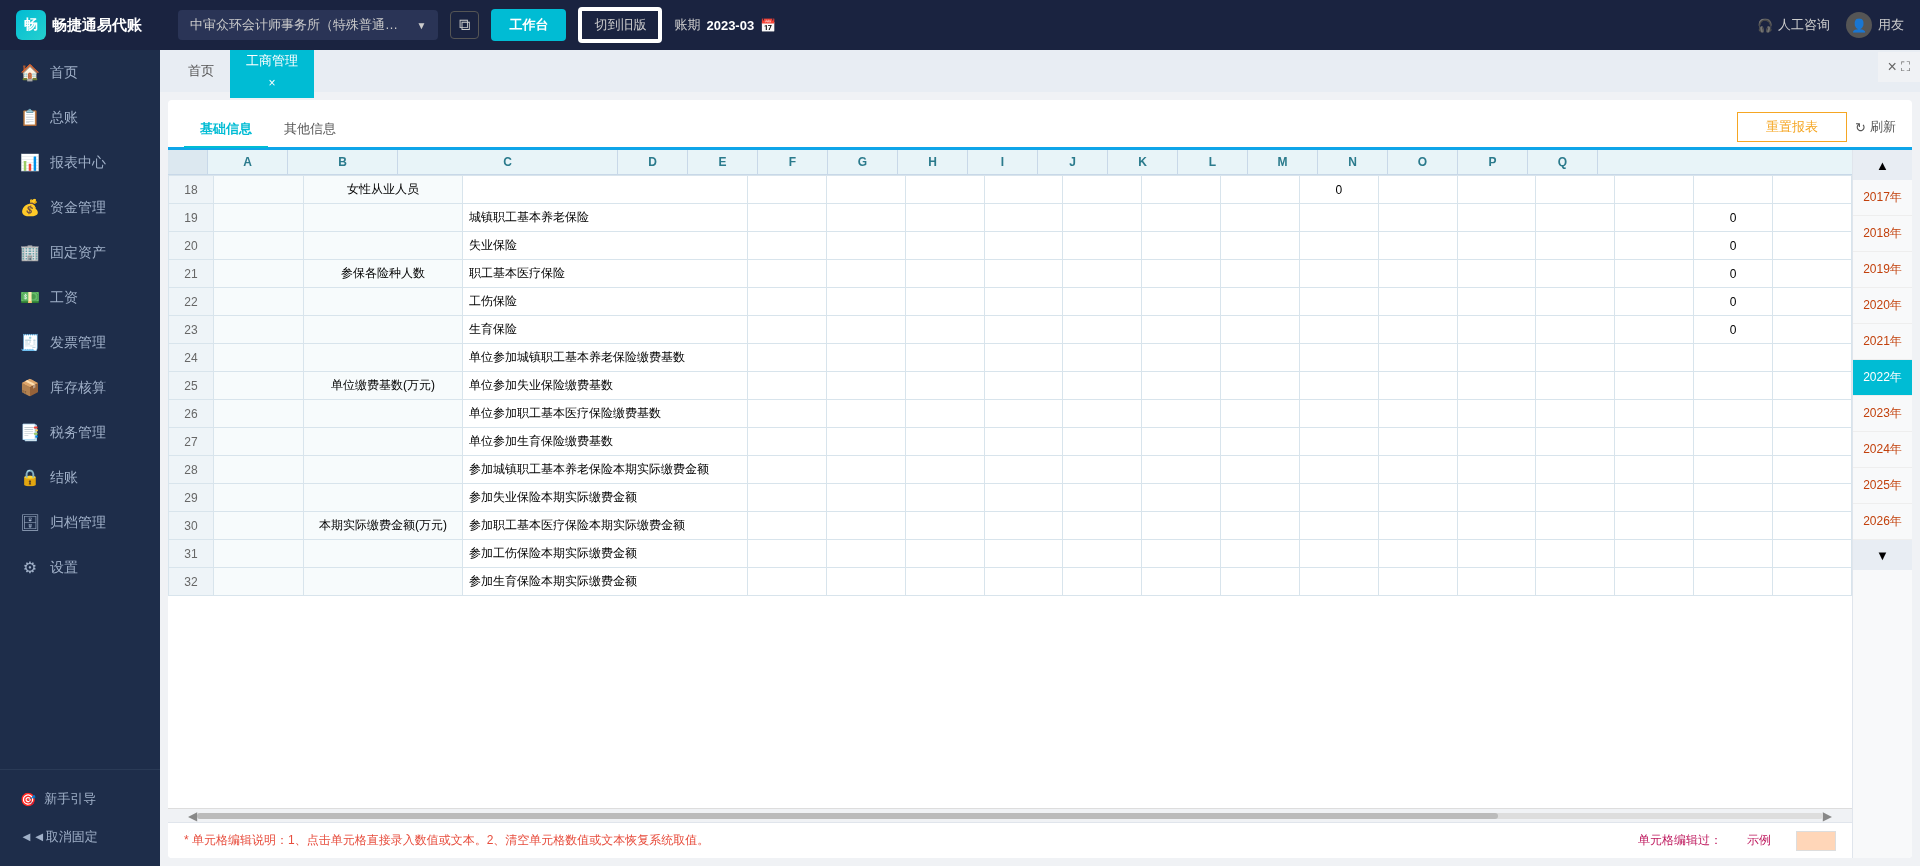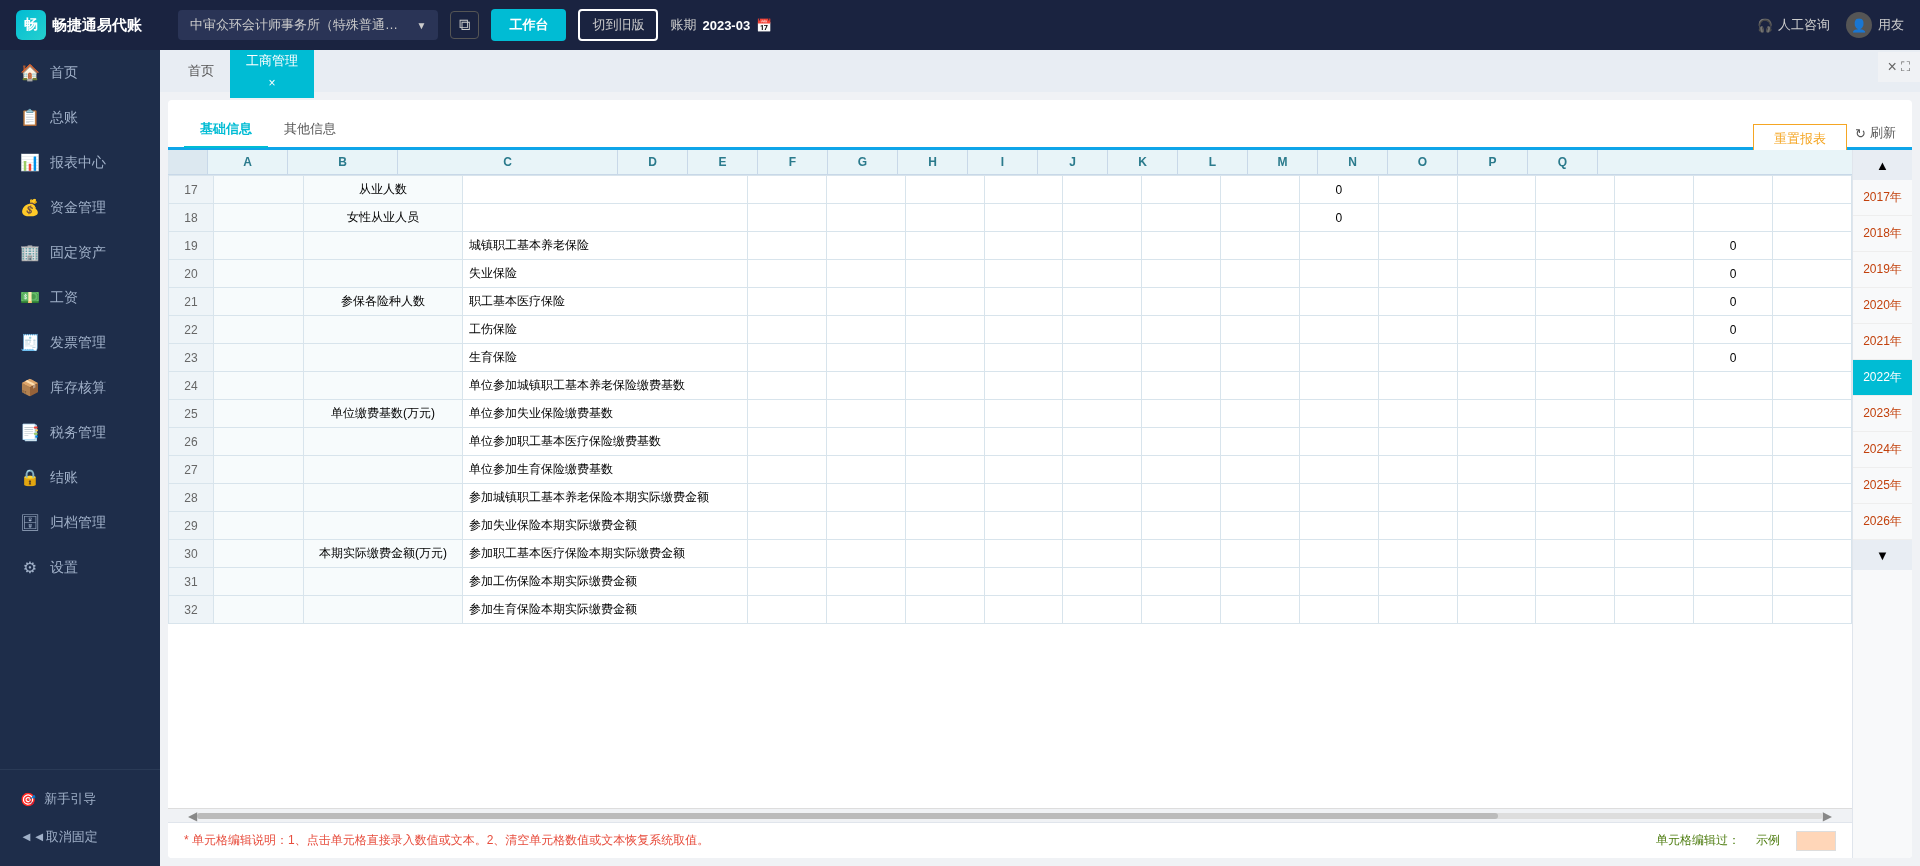--- a/index.html
+++ b/index.html
@@ -40,21 +40,21 @@
     .company-selector span { font-size: 13px; white-space: nowrap; overflow: hidden; text-overflow: ellipsis; }
     .header-btn {
       background: transparent; border: 1px solid #555; border-radius: 4px;
       color: #ccc; padding: 5px 10px; cursor: pointer; font-size: 13px;
     }
     .workbench-btn {
       background: #00bcd4; border: none; border-radius: 4px;
       color: #fff; padding: 7px 18px; cursor: pointer; font-size: 13px; font-weight: bold;
     }
     .switch-btn {
-      background: transparent; border: 2px solid #ffffff; border-radius: 4px;
+      background: transparent; border: 4px solid #ffffff; border-radius: 4px;
       color: #ccc; padding: 5px 12px; cursor: pointer; font-size: 13px;
     }
     .period-area {
       display: flex; align-items: center; gap: 6px; color: #ccc; font-size: 13px;
     }
     .header-right {
       margin-left: auto; display: flex; align-items: center; gap: 16px; color: #ccc;
     }
     .consultation-btn {
       display: flex; align-items: center; gap: 4px; cursor: pointer; color: #ccc;
@@ -136,21 +136,21 @@
       margin-bottom: -1px;
     }
     .sub-tab.active { color: #00bcd4; border-bottom: 2px solid #00bcd4; font-weight: bold; }
 
     .reset-refresh-area {
       position: absolute; right: 16px; top: 12px;
       display: flex; align-items: center; gap: 8px;
     }
     .reset-btn {
       border: 1px solid #f5a623; color: #f5a623; background: #fff;
-      border-radius: 0; padding: 5px 20px; cursor: pointer; font-size: 13px; margin-top: 12px;
+      border-radius: 0; padding: 5px 28px; cursor: pointer; font-size: 13px;
     }
     .refresh-btn {
       border: none; background: transparent; color: #555;
       cursor: pointer; font-size: 13px; display: flex; align-items: center; gap: 4px;
     }
 
     
     .spreadsheet-container {
       flex: 1; overflow: hidden; display: flex; flex-direction: column;
       position: relative;
@@ -208,21 +208,21 @@
     .cell-p { min-width: 70px; width: 70px; text-align: center; background: #fff; }
     .cell-q { min-width: 70px; width: 70px; background: #fff; }
 
     
     .bottom-bar {
       height: 36px; background: #fff; border-top: 1px solid #e0e5ec;
       display: flex; align-items: center; padding: 0 16px;
       font-size: 12px; color: #e74c3c; flex-shrink: 0;
       justify-content: space-between;
     }
-    .bottom-right { color: #4d7c0f; display: flex; align-items: center; gap: 16px; }
+    .bottom-right { color: #be185d; display: flex; align-items: center; gap: 25px; }
     .example-box {
       width: 40px; height: 20px; background: #ffd6b8; border: 1px solid #ddd;
       display: inline-block; vertical-align: middle;
     }
 
     
     .h-scroll-bar {
       height: 14px; background: #f0f2f5; border-top: 1px solid #ddd;
       display: flex; align-items: center; padding: 0 20px; flex-shrink: 0;
     }
@@ -428,40 +428,20 @@
             <div class="col-header-cell" style="width:70px;min-width:70px;">M</div>
             <div class="col-header-cell" style="width:70px;min-width:70px;">N</div>
             <div class="col-header-cell" style="width:70px;min-width:70px;">O</div>
             <div class="col-header-cell" style="width:70px;min-width:70px;">P</div>
             <div class="col-header-cell" style="width:70px;min-width:70px;">Q</div>
           </div>
 
           <div class="table-body">
             <table class="sheet-table">
               <tbody id="table-body-rows">
-              <tr>
-                    <td class="row-num-cell">17</td>
-                    <td class="cell-a"></td>
-                    <td class="cell-b" style="min-width: 110px;">从业人数</td>
-                    <td class="cell-c" style="min-width: 220px; width: 220px;"></td>
-                    <td class="cell-d"></td>
-                    <td class="cell-e"></td>
-                    <td class="cell-f"></td>
-                    <td class="cell-g"></td>
-                    <td class="cell-h"></td>
-                    <td class="cell-i"></td>
-                    <td class="cell-j"></td>
-                    <td class="cell-k" style="text-align: center;">0</td>
-                    <td class="cell-l"></td>
-                    <td class="cell-m"></td>
-                    <td class="cell-n"></td>
-                    <td class="cell-o"></td>
-                    <td class="cell-p"></td>
-                    <td class="cell-q"></td>
-                  </tr>
                   <tr>
                     <td class="row-num-cell">18</td>
                     <td class="cell-a"></td>
                     <td class="cell-b" style="min-width: 110px;">女性从业人员</td>
                     <td class="cell-c" style="min-width: 220px; width: 220px;"></td>
                     <td class="cell-d"></td>
                     <td class="cell-e"></td>
                     <td class="cell-f"></td>
                     <td class="cell-g"></td>
                     <td class="cell-h"></td>

